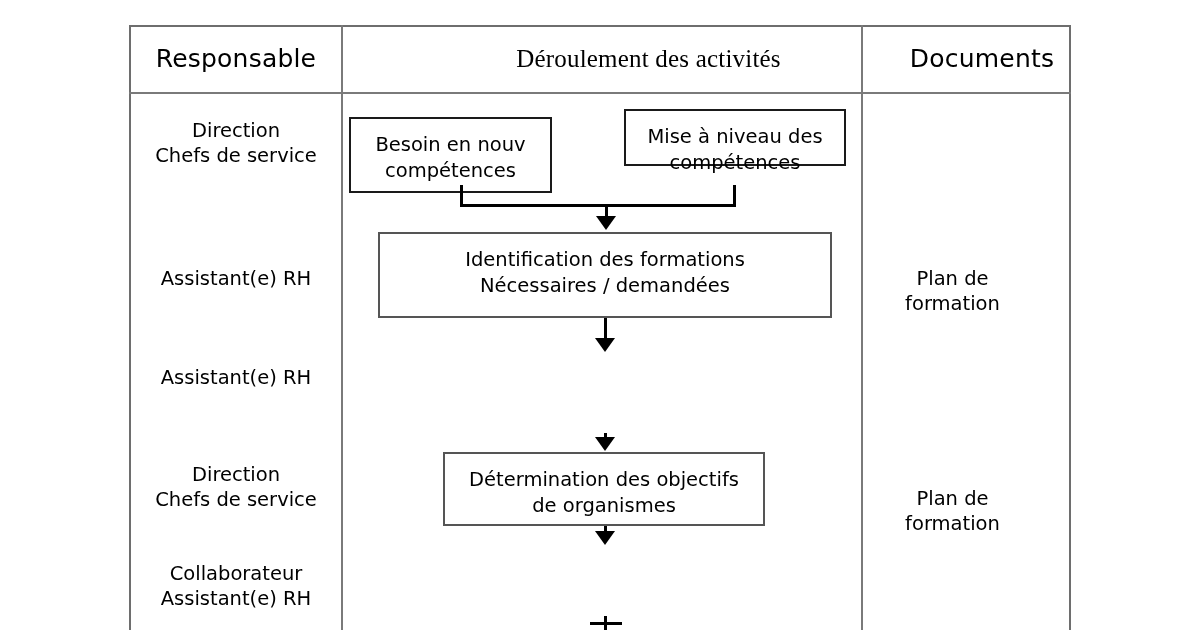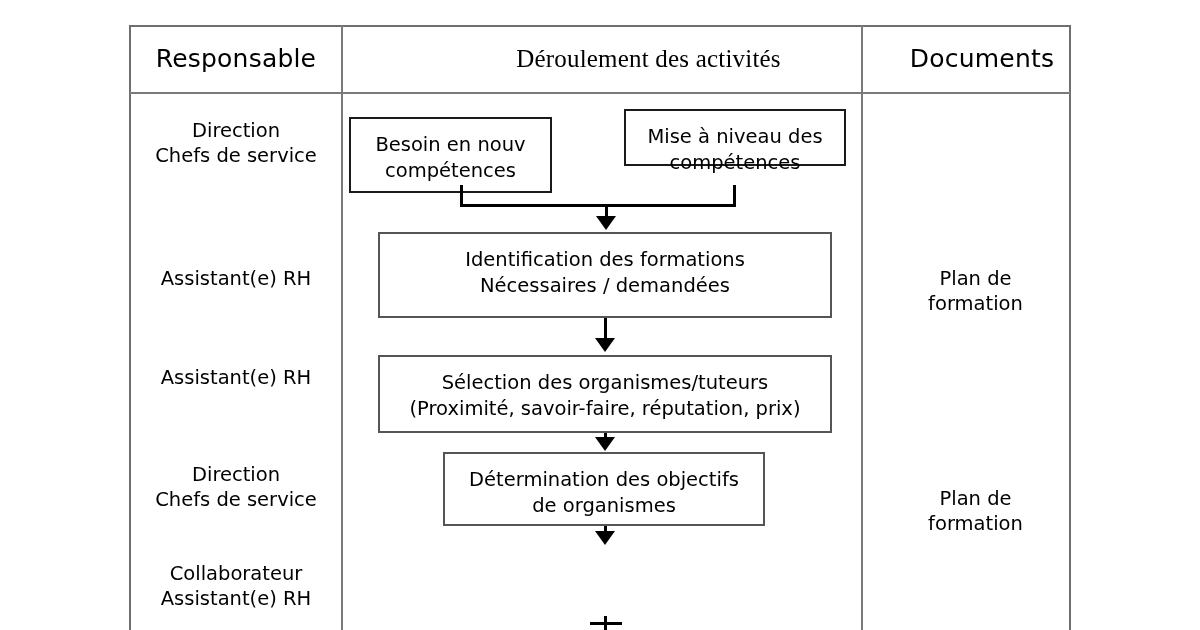--- a/index.html
+++ b/index.html
@@ -72,21 +72,21 @@
 
   
   .side-label {
     position: absolute;
     text-align: center;
     font-size: 19.5px;
     line-height: 25px;
     white-space: pre-line;
   }
   .left-label  { left: 131px; width: 210px; }
-  .right-label { left: 863px; width: 167px; padding-left: 29px; }
+  .right-label { left: 840px; width: 167px; padding-left: 29px; }
 
   .lbl-r1 { top: 118px; }
   .lbl-r2 { top: 266px; }
   .lbl-r3 { top: 365px; }
   .lbl-r4 { top: 462px; }
   .lbl-r5 { top: 561px; }
 
   .doc-r2 { top: 266px; }
   .doc-r3 { top: 365px; }
   .doc-r4 { top: 486px; }
@@ -176,22 +176,20 @@
 
   <div class="side-label right-label doc-r2">Plan de formation</div>
   <div class="side-label right-label doc-r4">Plan de formation</div>
 
   <div class="pbox box-besoin">Besoin en nouv
 compétences</div>
   <div class="pbox box-mise">Mise à niveau des
 compétences</div>
   <div class="pbox thin box-ident">Identification des formations
 Nécessaires / demandées</div>
-  <div class="pbox thin box-select">Sélection des organismes/tuteurs
-(Proximité, savoir-faire, réputation, prix)</div>
   <div class="pbox thin box-determ">Détermination des objectifs
 de organismes</div>
 
   <div class="vline stem-left"></div>
   <div class="vline stem-right"></div>
   <div class="hline merge-bar"></div>
   <div class="vline merge-drop"></div>
   <div class="arrowhead merge-arrow"></div>
 
   <div class="vline c2-line"></div>

